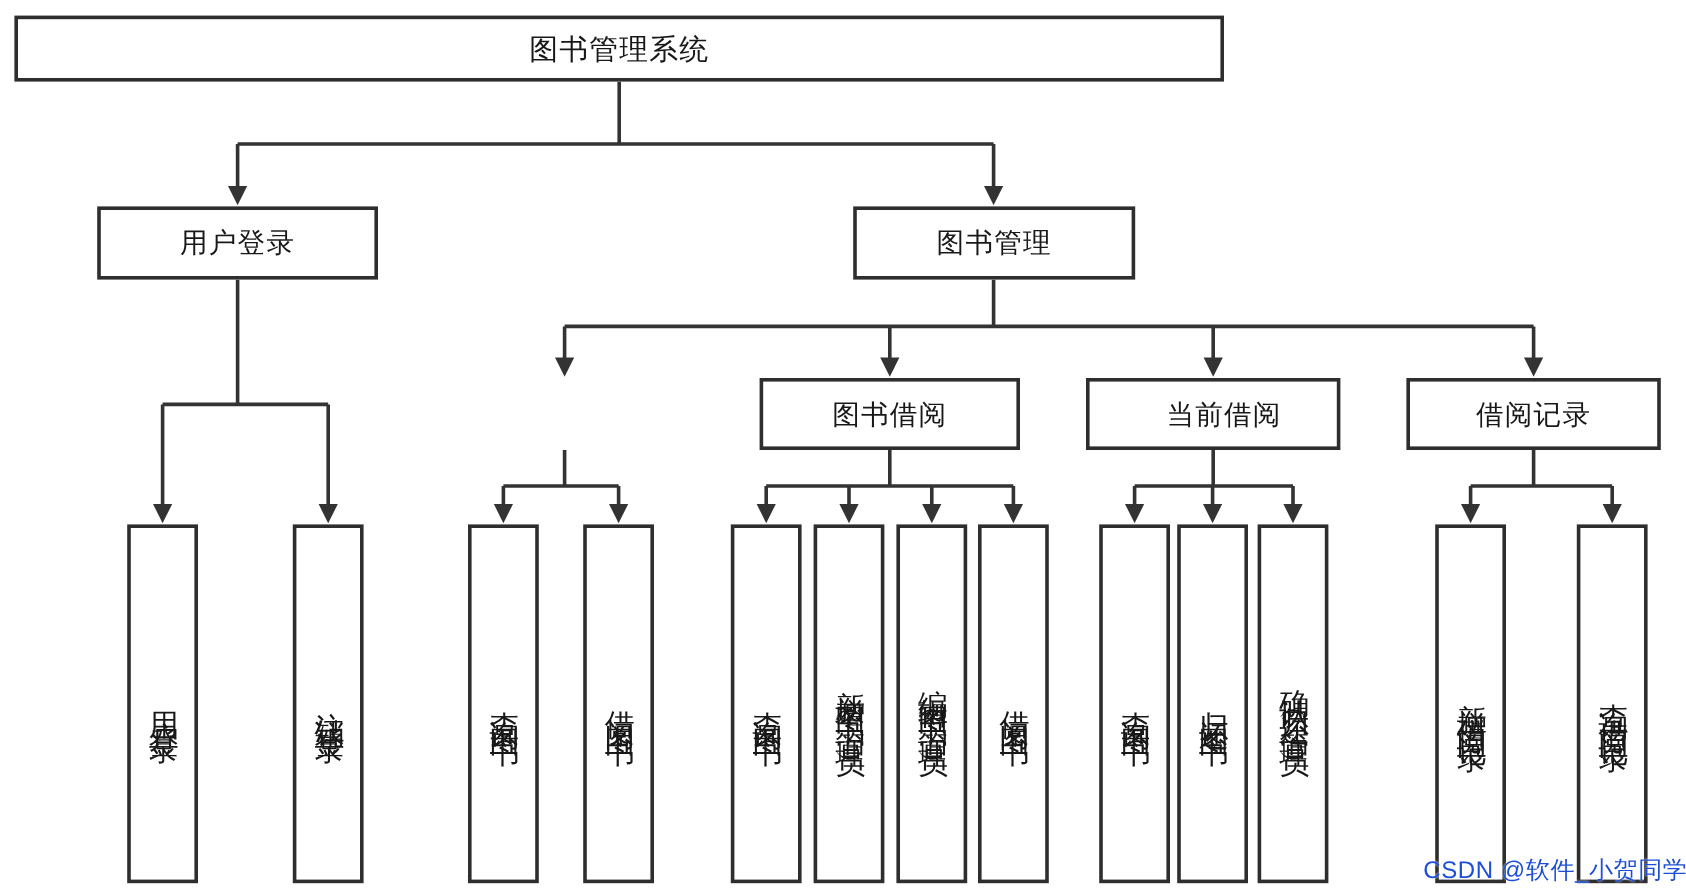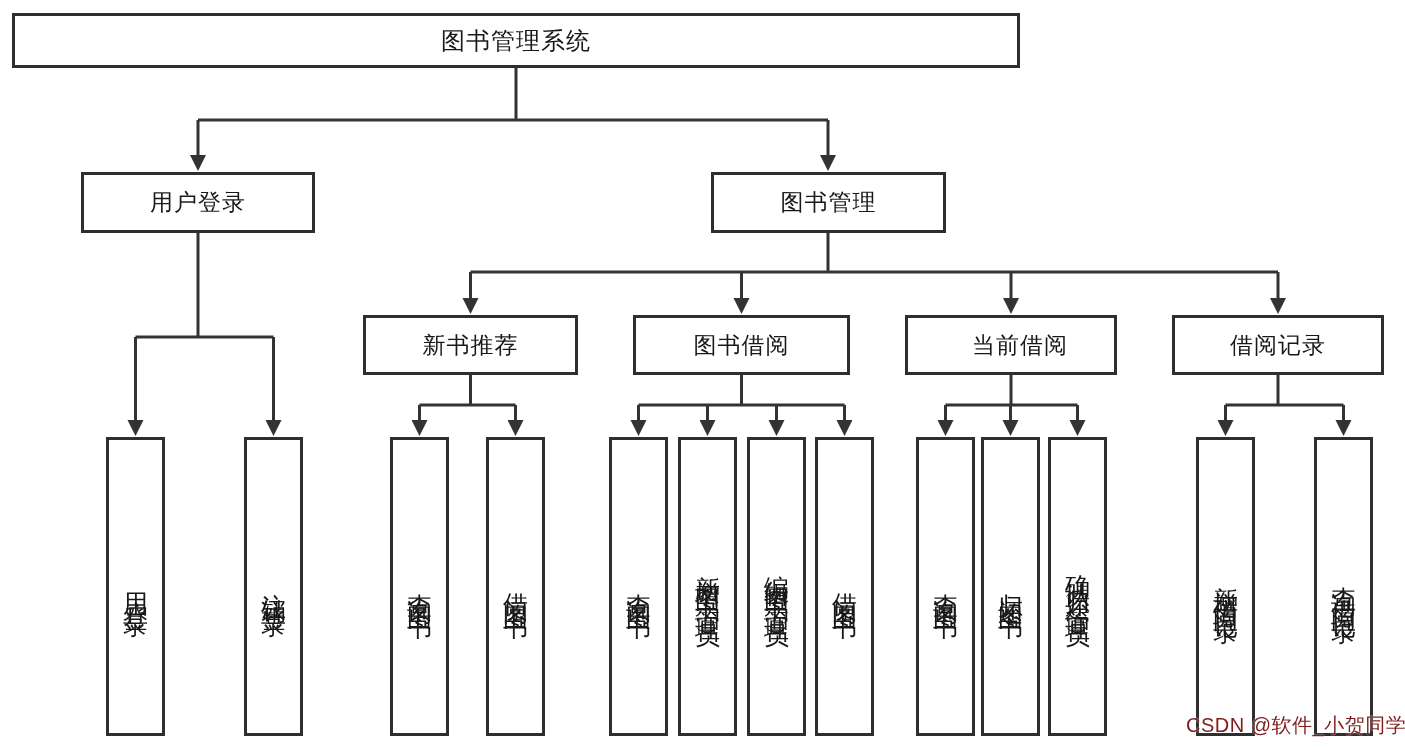--- a/index.html
+++ b/index.html
@@ -32,21 +32,21 @@
     font-size: 25px;
     letter-spacing: 7px;
     line-height: 1;
   }
   .watermark {
     position: absolute;
     left: 1186px;
     top: 712px;
     z-index: 3;
     font-size: 20px;
-    color: #7f1d1d;
+    color: #1d4ed8;
     letter-spacing: 0.5px;
     white-space: nowrap;
     text-shadow: 0 0 2px #ffffff;
   }
 </style>
 </head>
 <body>
 
 <div class="stage">
 
@@ -94,23 +94,20 @@
     <span>图书管理系统</span>
   </div>
 
   <div class="box hbox" style="left:81px; top:172px; width:234px; height:61px;">
     <span>用户登录</span>
   </div>
   <div class="box hbox" style="left:711px; top:172px; width:235px; height:61px;">
     <span>图书管理</span>
   </div>
 
-  <div class="box hbox" style="left:363px; top:315px; width:215px; height:60px;">
-    <span>新书推荐</span>
-  </div>
   <div class="box hbox" style="left:633px; top:315px; width:217px; height:60px;">
     <span>图书借阅</span>
   </div>
   <div class="box hbox" style="left:905px; top:315px; width:212px; height:60px;padding-left:18px;">
     <span>当前借阅</span>
   </div>
   <div class="box hbox" style="left:1172px; top:315px; width:212px; height:60px;">
     <span>借阅记录</span>
   </div>
 

